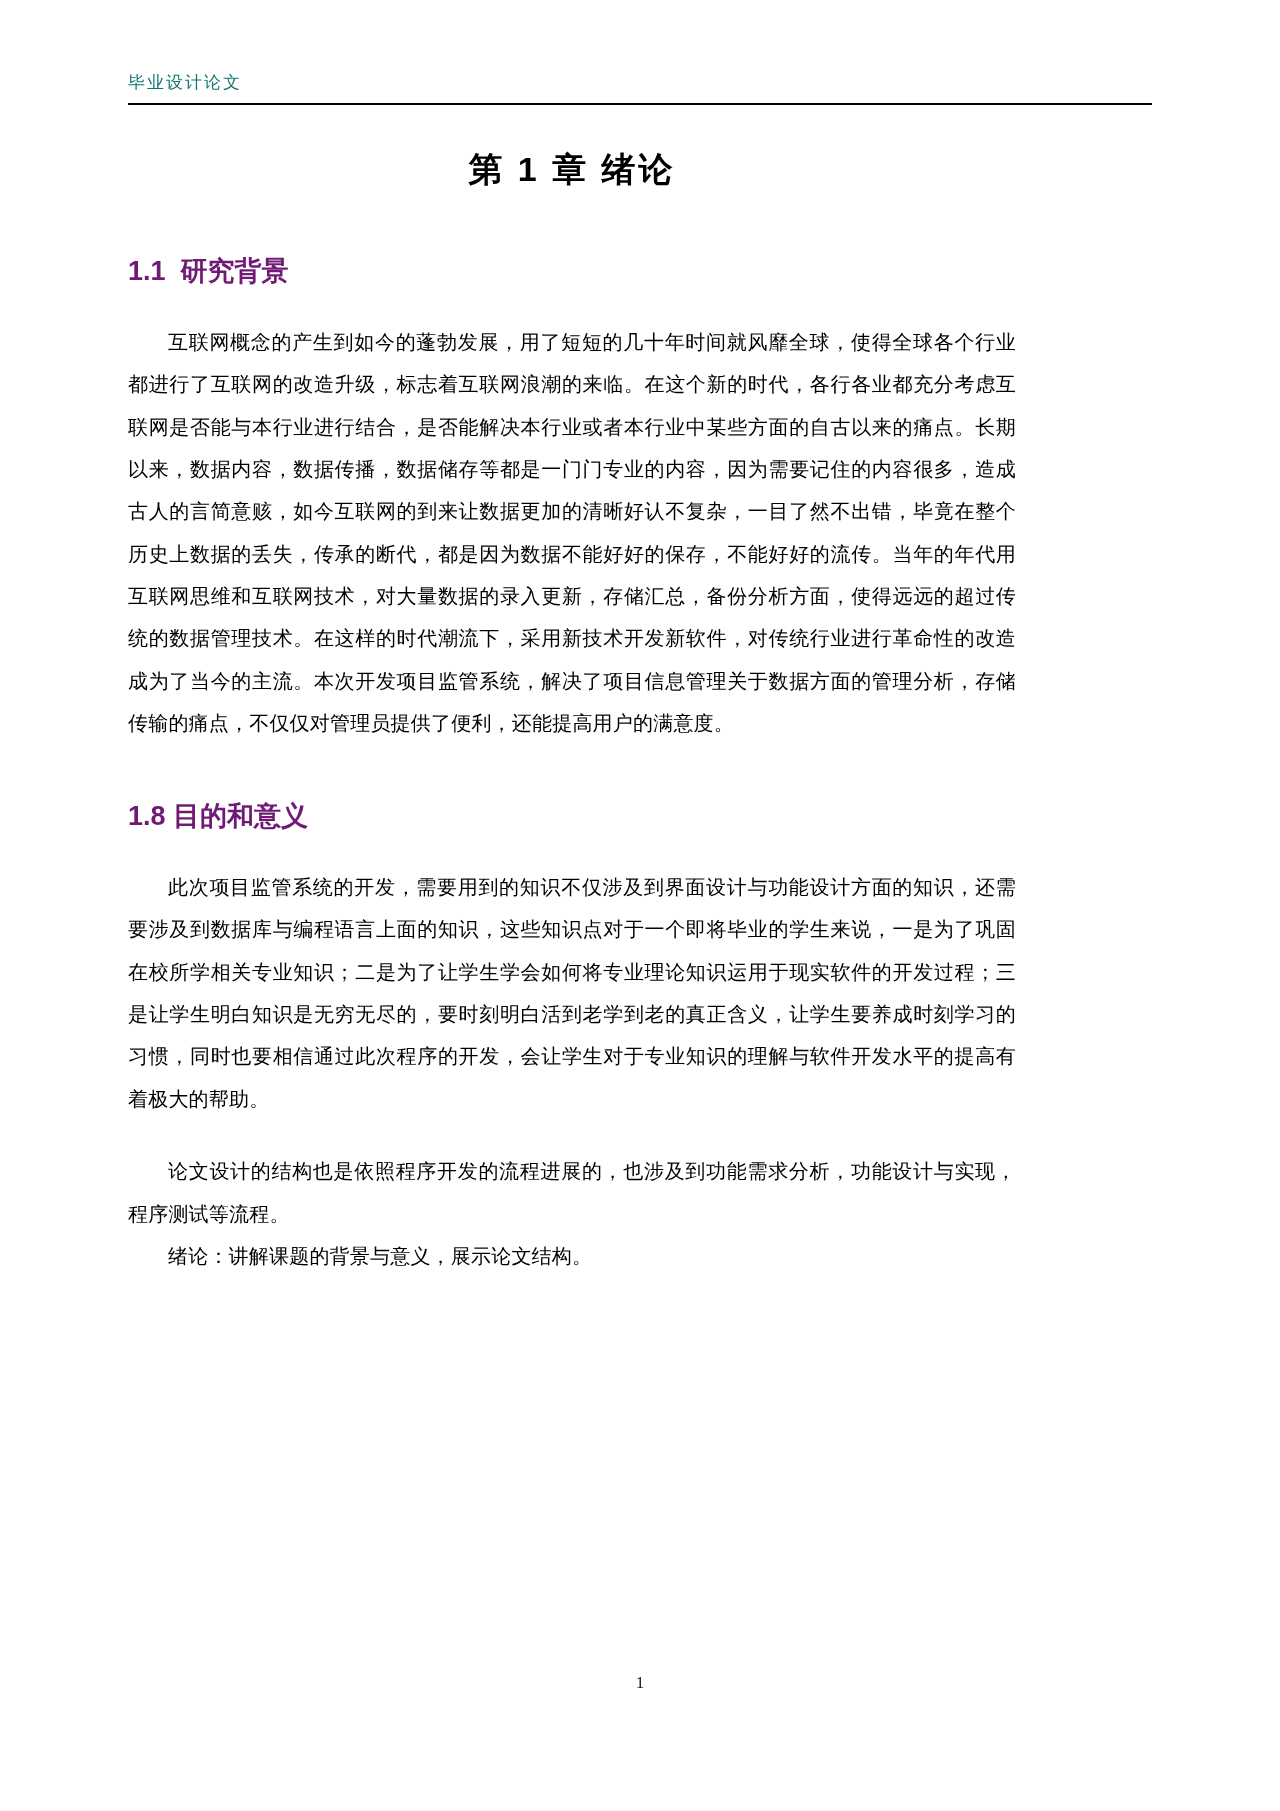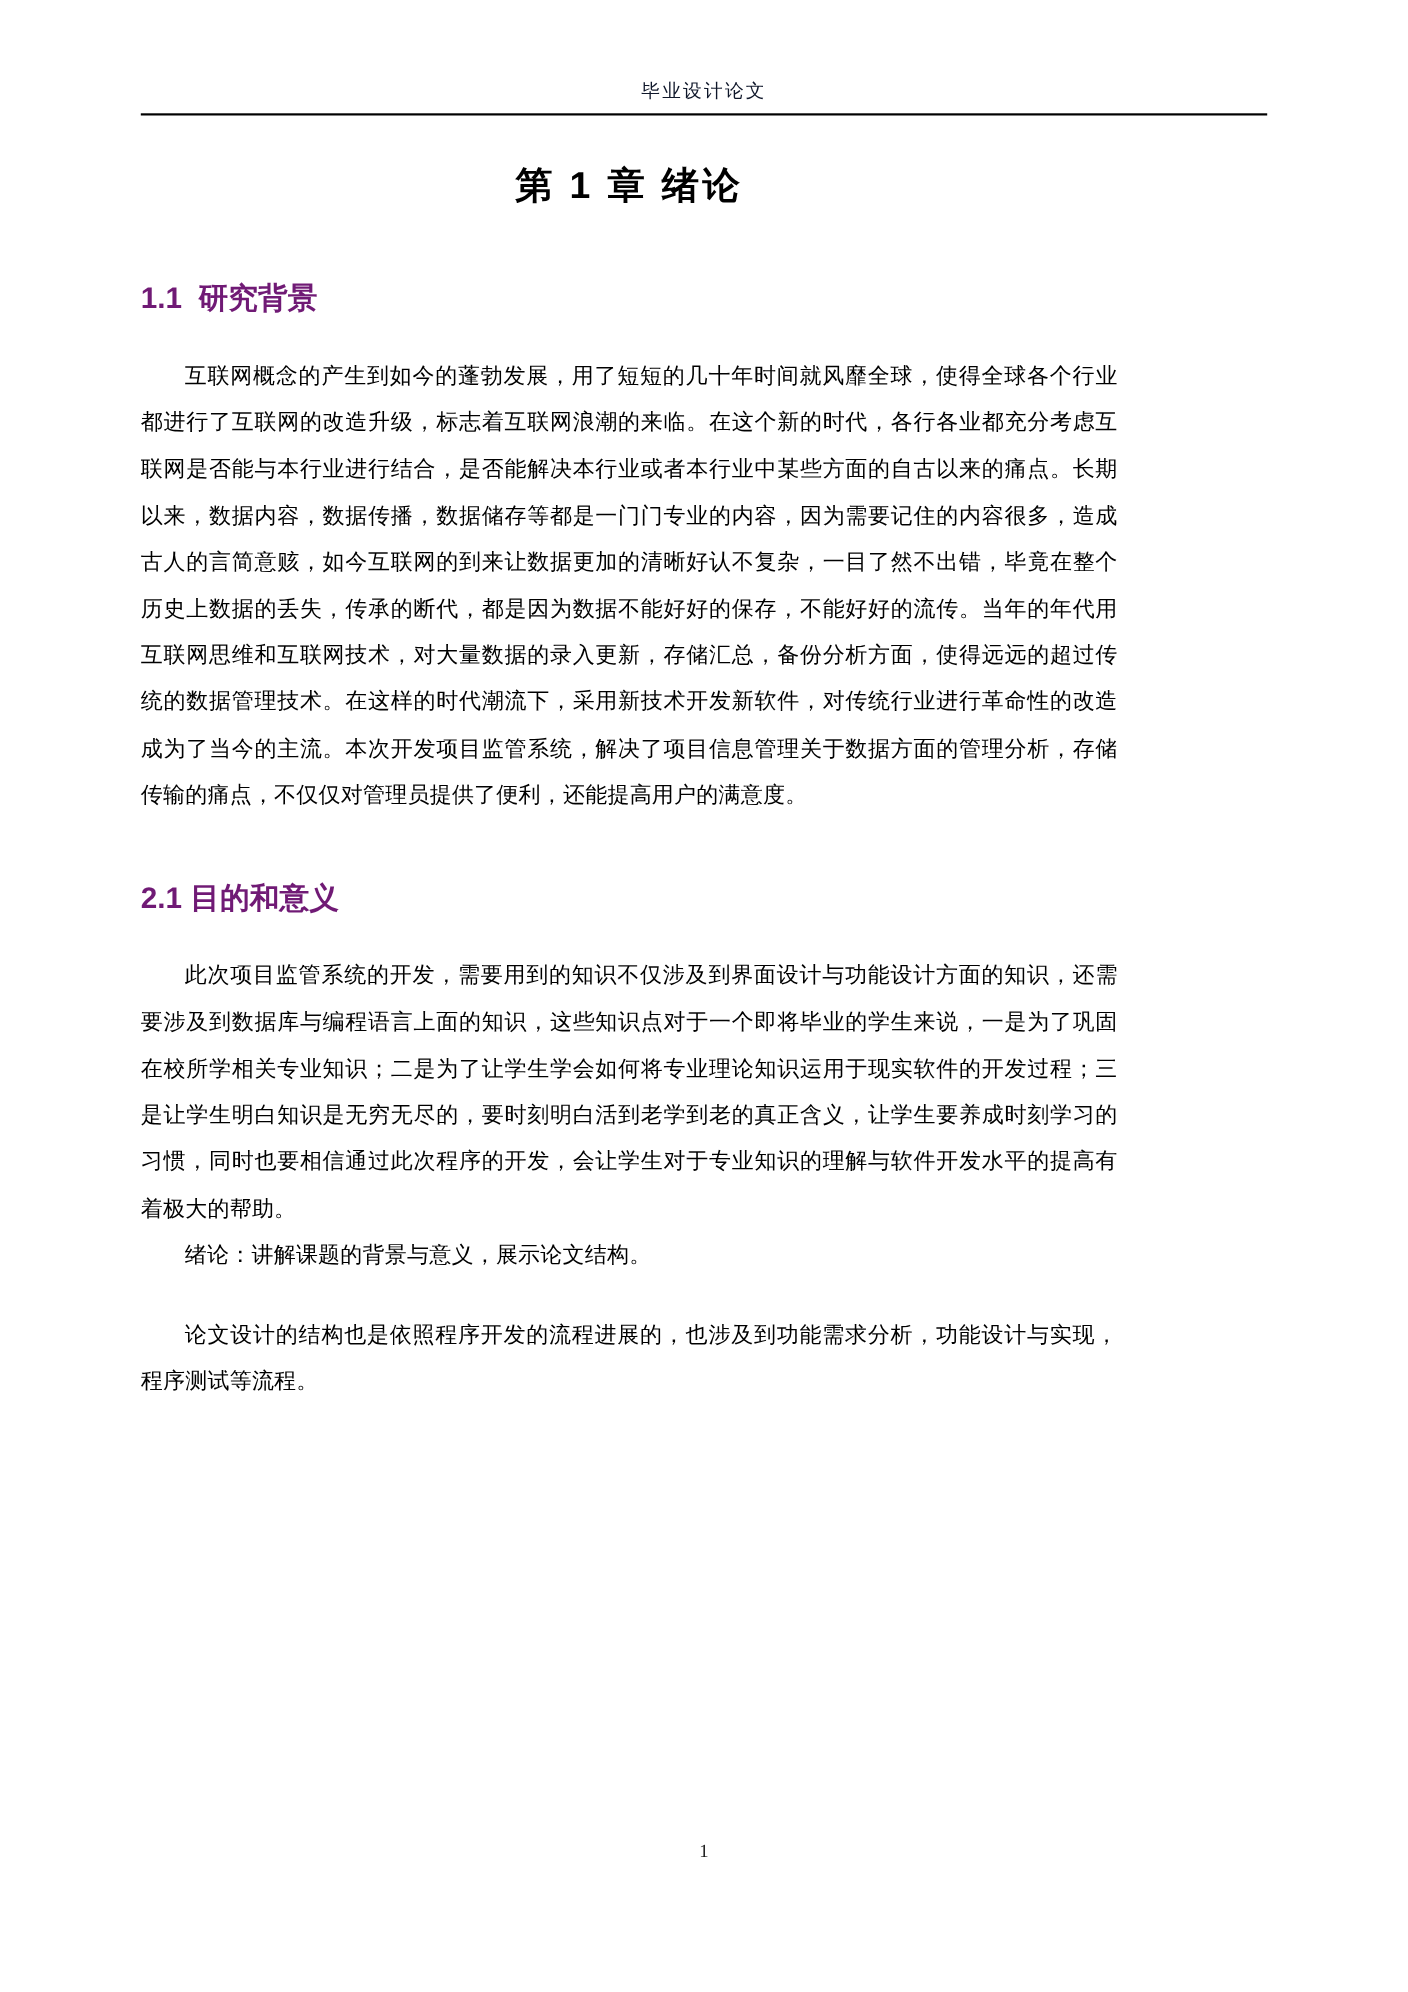--- a/index.html
+++ b/index.html
@@ -20,25 +20,25 @@
 
   
   .header-zone {
     position: absolute;
     left: 128px;
     right: 128px;
     top: 74px;
     height: 40px;
   }
   .header-text {
-    text-align: center;
+    text-align: left;
     font-family: "Liberation Serif", "DejaVu Serif", serif;
     font-size: 17px;
     letter-spacing: 2px;
-    color: #0f172a;
+    color: #0f766e;
     line-height: 1;
   }
   .header-rule {
     margin-top: 12px;
     border-top: 2px solid #000000;
   }
 
   
   .content {
     position: absolute;
@@ -107,23 +107,23 @@
     <div class="header-rule"></div>
   </div>
 
   <div class="content">
 
     <h1 class="chapter-title">第 1 章 绪论</h1>
 
     <h2 class="section-heading sec-1-1">1.1  研究背景</h2>
     <p class="para para-after-heading">互联网概念的产生到如今的蓬勃发展，用了短短的几十年时间就风靡全球，使得全球各个行业都进行了互联网的改造升级，标志着互联网浪潮的来临。在这个新的时代，各行各业都充分考虑互联网是否能与本行业进行结合，是否能解决本行业或者本行业中某些方面的自古以来的痛点。长期以来，数据内容，数据传播，数据储存等都是一门门专业的内容，因为需要记住的内容很多，造成古人的言简意赅，如今互联网的到来让数据更加的清晰好认不复杂，一目了然不出错，毕竟在整个历史上数据的丢失，传承的断代，都是因为数据不能好好的保存，不能好好的流传。当年的年代用互联网思维和互联网技术，对大量数据的录入更新，存储汇总，备份分析方面，使得远远的超过传统的数据管理技术。在这样的时代潮流下，采用新技术开发新软件，对传统行业进行革命性的改造成为了当今的主流。本次开发项目监管系统，解决了项目信息管理关于数据方面的管理分析，存储传输的痛点，不仅仅对管理员提供了便利，还能提高用户的满意度。</p>
 
-    <h2 class="section-heading sec-1-2">2.1 目的和意义</h2>
+    <h2 class="section-heading sec-1-2">1.8 目的和意义</h2>
     <p class="para para-after-heading">此次项目监管系统的开发，需要用到的知识不仅涉及到界面设计与功能设计方面的知识，还需要涉及到数据库与编程语言上面的知识，这些知识点对于一个即将毕业的学生来说，一是为了巩固在校所学相关专业知识；二是为了让学生学会如何将专业理论知识运用于现实软件的开发过程；三是让学生明白知识是无穷无尽的，要时刻明白活到老学到老的真正含义，让学生要养成时刻学习的习惯，同时也要相信通过此次程序的开发，会让学生对于专业知识的理解与软件开发水平的提高有着极大的帮助。</p>
 
+    <p class="para para-after-heading">论文设计的结构也是依照程序开发的流程进展的，也涉及到功能需求分析，功能设计与实现，程序测试等流程。</p>
     <p class="para para-tight">绪论：讲解课题的背景与意义，展示论文结构。</p>
-    <p class="para para-after-heading">论文设计的结构也是依照程序开发的流程进展的，也涉及到功能需求分析，功能设计与实现，程序测试等流程。</p>
 
   </div>
 
   <div class="page-number">1</div>
 
 </div>
 
 </body></html>

